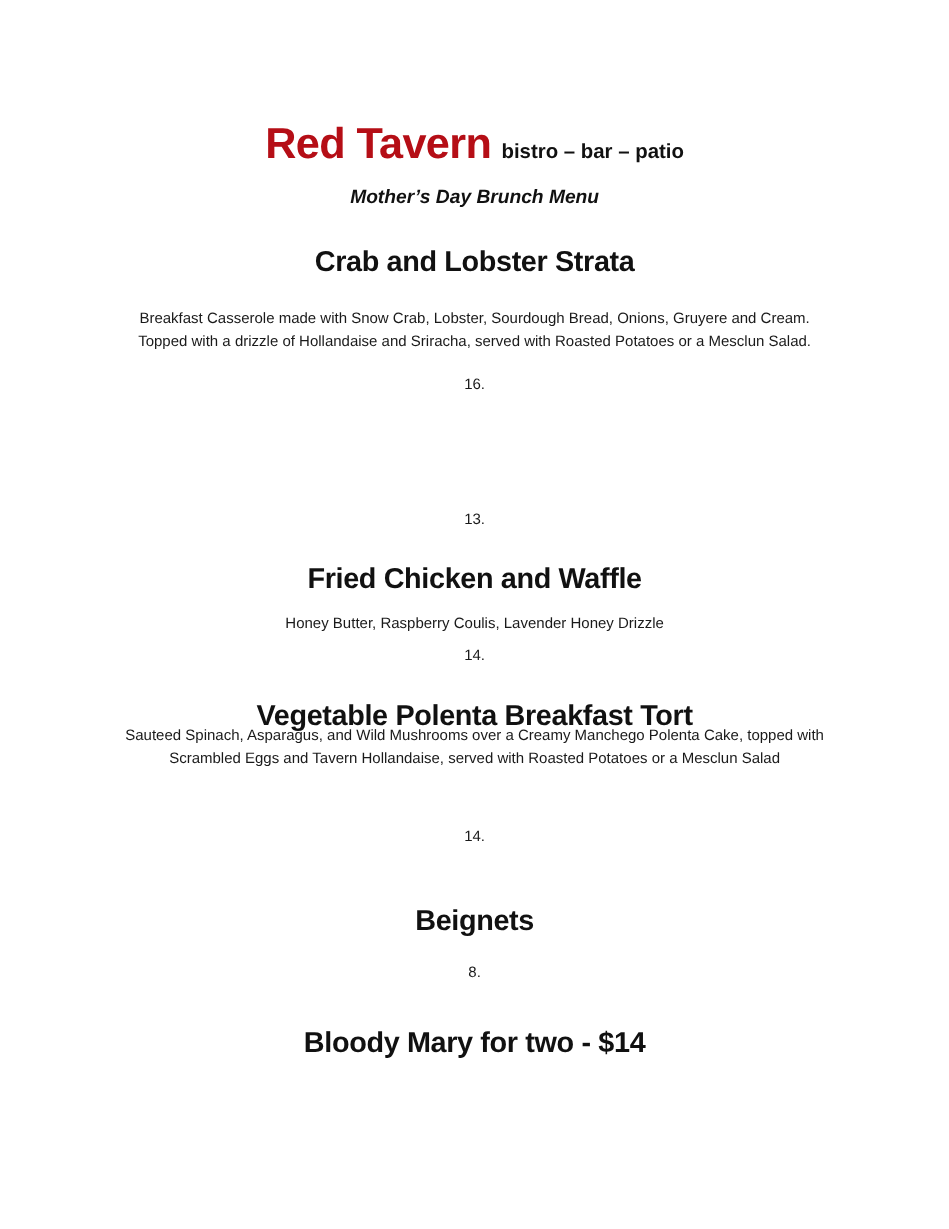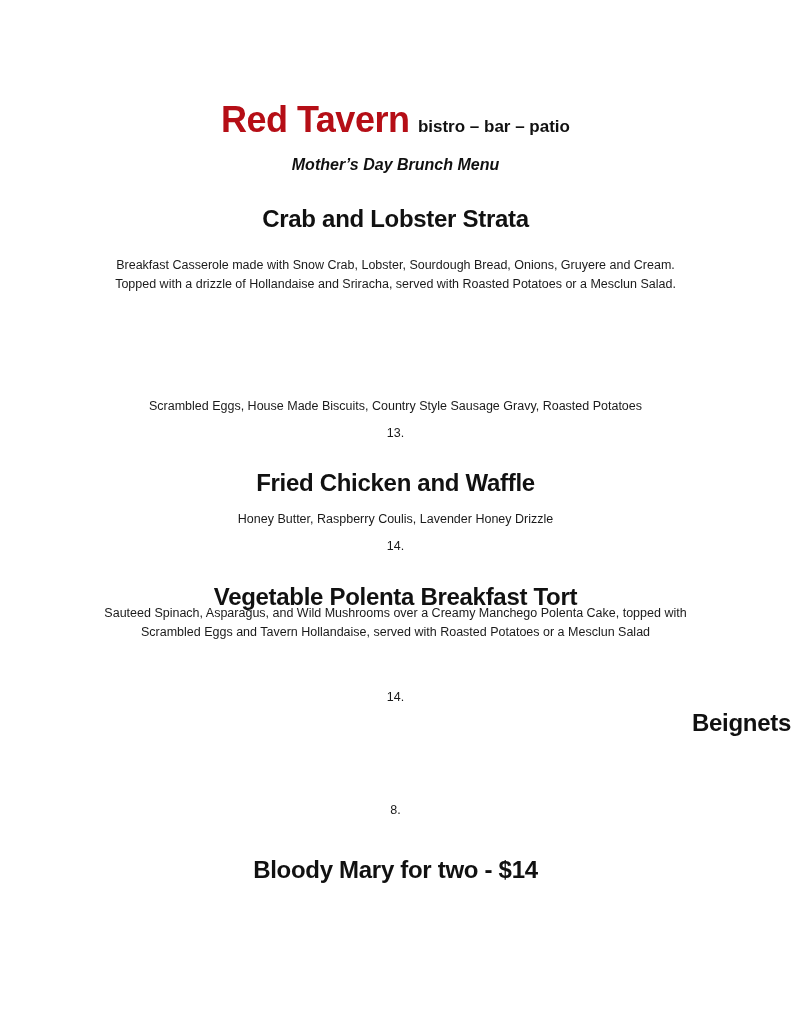--- a/index.html
+++ b/index.html
@@ -24,30 +24,30 @@
 <div class="page">
 
   <div class="center title-line">
     <span class="brand">Red Tavern</span>
     <span class="tagline">bistro – bar – patio</span>
   </div>
   <div class="center dish-title" style="top:204px;">Crab and Lobster Strata</div>
 
   <div class="center subtitle">Mother’s Day Brunch Menu</div>
   <div class="center dish-desc" style="top:256px;">Breakfast Casserole made with Snow Crab, Lobster, Sourdough Bread, Onions, Gruyere and Cream. Topped with a drizzle of Hollandaise and Sriracha, served with Roasted Potatoes or a Mesclun Salad.</div>
+  <div class="center dish-price" style="top:311px;">16.</div>
 
-  <div class="center dish-desc" style="top:397px;">Scrambled Eggs, House Made Biscuits, Country Style Sausage Gravy, Roasted Potatoes</div>
   <div class="center dish-price" style="top:424px;">13.</div>
 
   <div class="center dish-desc" style="top:510px;">Honey Butter, Raspberry Coulis, Lavender Honey Drizzle</div>
   <div class="center dish-title" style="top:468px;">Fried Chicken and Waffle</div>
   <div class="center dish-price" style="top:537px;">14.</div>
 
   <div class="center dish-title" style="top:582px;">Vegetable Polenta Breakfast Tort</div>
   <div class="center dish-desc" style="top:604px;">Sauteed Spinach, Asparagus, and Wild Mushrooms over a Creamy Manchego Polenta Cake, topped with Scrambled Eggs and Tavern Hollandaise, served with Roasted Potatoes or a Mesclun Salad</div>
   <div class="center dish-price" style="top:688px;">14.</div>
 
-  <div class="center dish-title" style="top:708px;text-align:right;">Beignets</div>
+  <div class="center dish-title" style="top:753px;">Beignets</div>
   <div class="center dish-price" style="top:801px;">8.</div>
 
   <div class="center special" style="top:855px;">Bloody Mary for two - $14</div>
 
 </div>
 
 </body></html>

